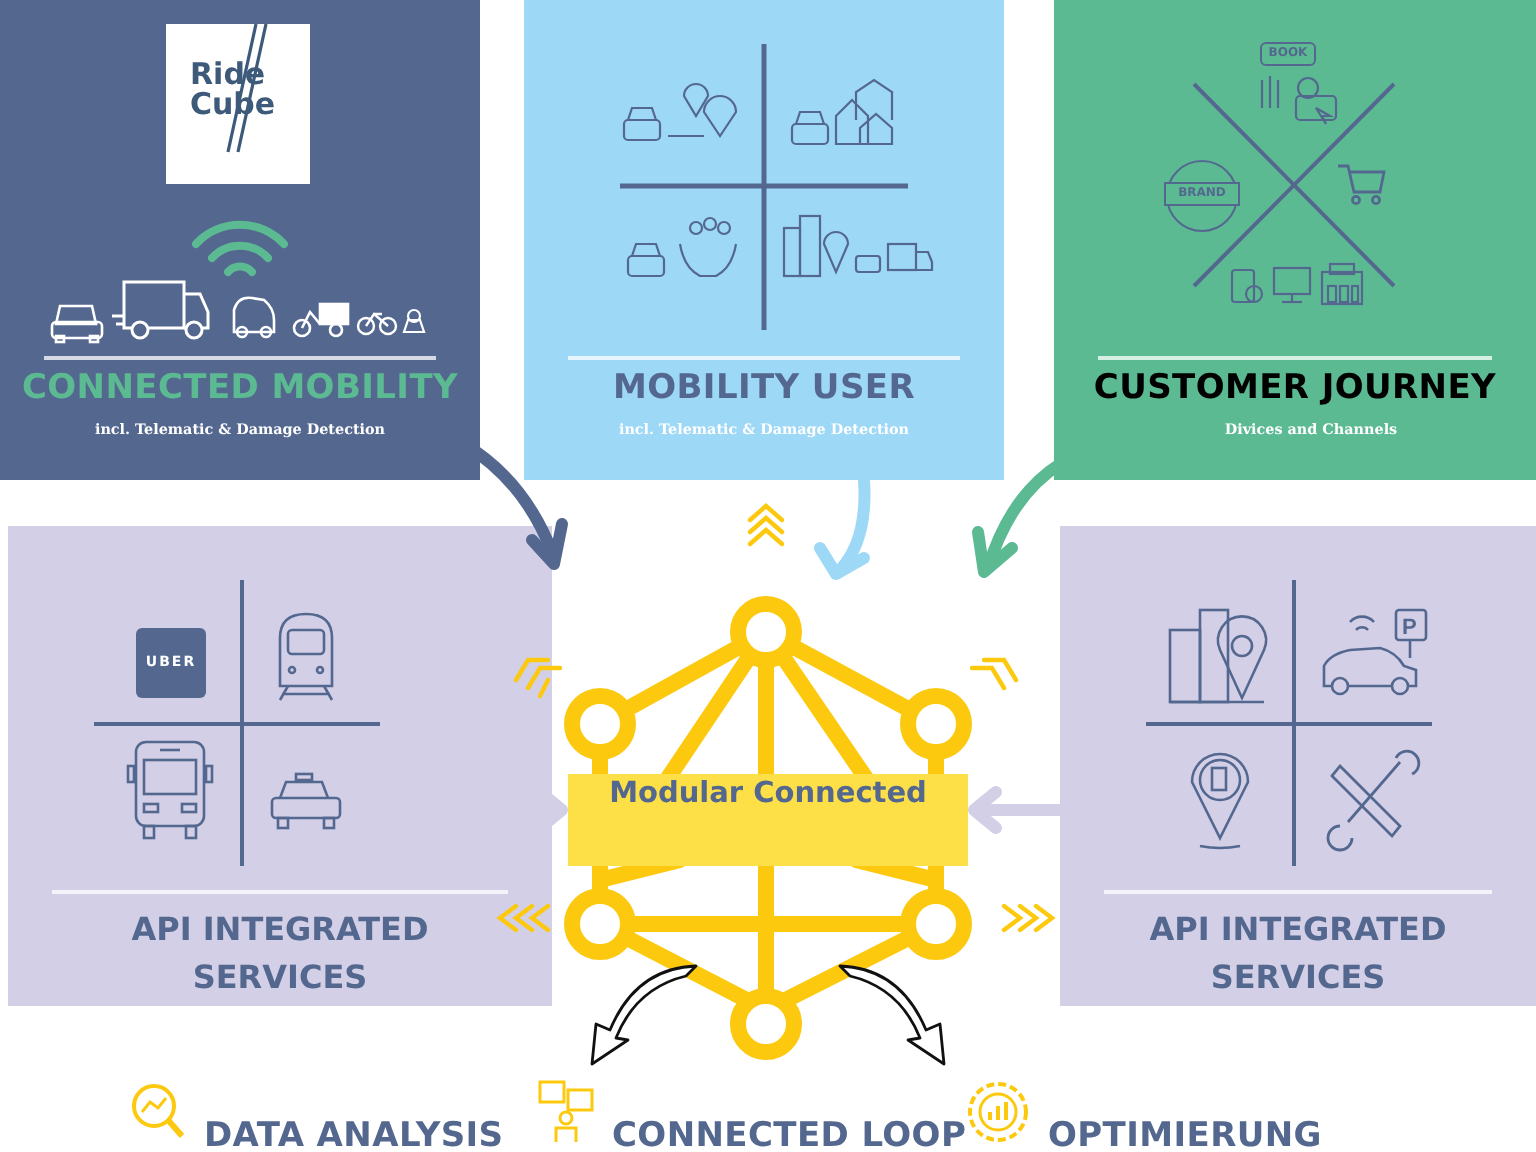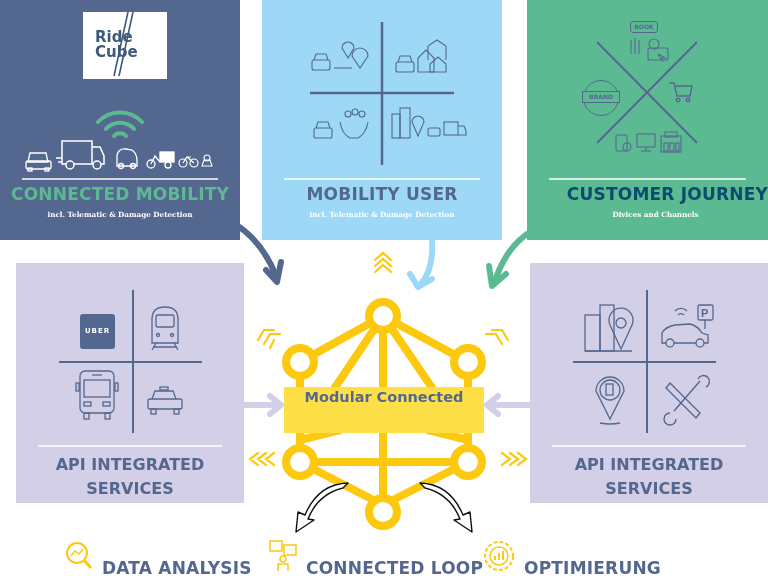--- a/index.html
+++ b/index.html
@@ -1,27 +1,27 @@
 <!DOCTYPE html>
 <html><head>
 <meta charset="utf-8">
 <style>
   html, body { margin:0; padding:0; }
   body { width:768px; height:576px; background:#ffffff; position:relative; overflow:hidden; font-family:"DejaVu Sans", sans-serif; }
   .panel { position:absolute; box-sizing:border-box; }
   .p-connected { left:0; top:0; width:240px; height:240px; background:#54688f; }
   .p-user { left:262px; top:0; width:240px; height:240px; background:#9dd8f6; }
   .p-journey { left:527px; top:0; width:241px; height:240px; background:#5cba93; }
-  .p-apimob { left:16px; top:263px; width:228px; height:240px; background:#d2cfe7; }
+  .p-apimob { left:4px; top:263px; width:272px; height:240px; background:#d2cfe7; }
   .p-apiserv { left:530px; top:263px; width:238px; height:240px; background:#d2cfe7; }
   .divider { position:absolute; height:2px; background:rgba(255,255,255,0.75); left:22px; right:22px; }
   .title { position:absolute; left:0; right:0; text-align:center; font-weight:bold; font-size:17px; letter-spacing:0.2px; }
   .subtitle { position:absolute; left:0; right:0; text-align:center; font-family:"DejaVu Serif", serif; font-weight:bold; font-size:7.2px; color:#ffffff; }
   .api-title { position:absolute; left:0; right:0; text-align:center; font-weight:bold; font-size:16px; line-height:24px; color:#54688f; }
-  .logo { position:absolute; left:83px; top:12px; width:72px; height:67px; background:#ffffff;padding-left:12px; }
+  .logo { position:absolute; left:83px; top:12px; width:72px; height:80px; background:#ffffff; }
   .logo-text { position:absolute; left:12px; top:18px; font-weight:bold; font-size:15px; line-height:15px; color:#3d5a7a; }
   .svgabs { position:absolute; left:0; top:0; }
   .platform-label { position:absolute; left:284px; top:387px; width:200px; height:46px; background:#fde047; text-align:center; font-weight:bold; font-size:14.5px; line-height:21px; color:#54688f; }
   .bottom-item { position:absolute; top:541px; height:30px; display:flex; align-items:center; gap:8px; }
   .bottom-label { font-weight:bold; font-size:17px; color:#54688f; letter-spacing:0.2px;margin-top:24px; }
 </style>
 </head>
 <body>
 
 <div class="panel p-connected">
@@ -177,21 +177,21 @@
         <line x1="119" y1="147" x2="119" y2="151"></line>
         <line x1="114" y1="151" x2="124" y2="151"></line>
       <rect x="134" y="136" width="20" height="16"></rect>
         <rect x="138" y="132" width="12" height="5"></rect>
       <rect x="137" y="143" width="4" height="8"></rect>
         <rect x="143" y="143" width="4" height="8"></rect>
         <rect x="149" y="143" width="3" height="8"></rect>
     </g>
   </svg>
   <div class="divider" style="top:178px;"></div>
-  <div class="title" style="top:184px; color:#0c4a6e;text-align:right;">CUSTOMER JOURNEY</div>
+  <div class="title" style="top:184px; color:#000000;">CUSTOMER JOURNEY</div>
   <div class="subtitle" style="top:210px;padding-left:16px;">Divices and Channels</div>
 </div>
 
 <div class="panel p-apimob">
   <svg class="svgabs" width="240" height="240">
     <line x1="117" y1="27" x2="117" y2="170" stroke="#54688f" stroke-width="2"></line>
     <line x1="43" y1="99" x2="186" y2="99" stroke="#54688f" stroke-width="2"></line>
   </svg>
   <div style="position:absolute; left:64px; top:51px; width:35px; height:35px; background:#54688f; border-radius:3px; color:#ffffff; font-size:7px; font-weight:bold; text-align:center; line-height:35px; letter-spacing:1px;">
     <span>UBER</span>

